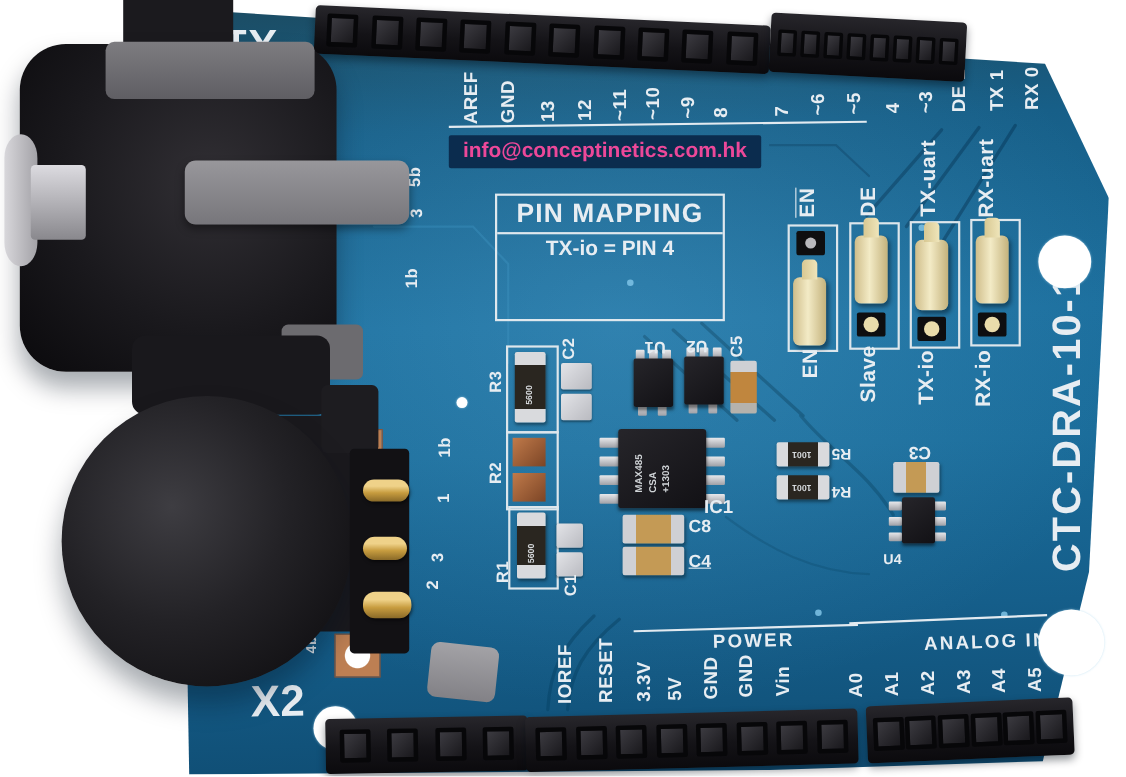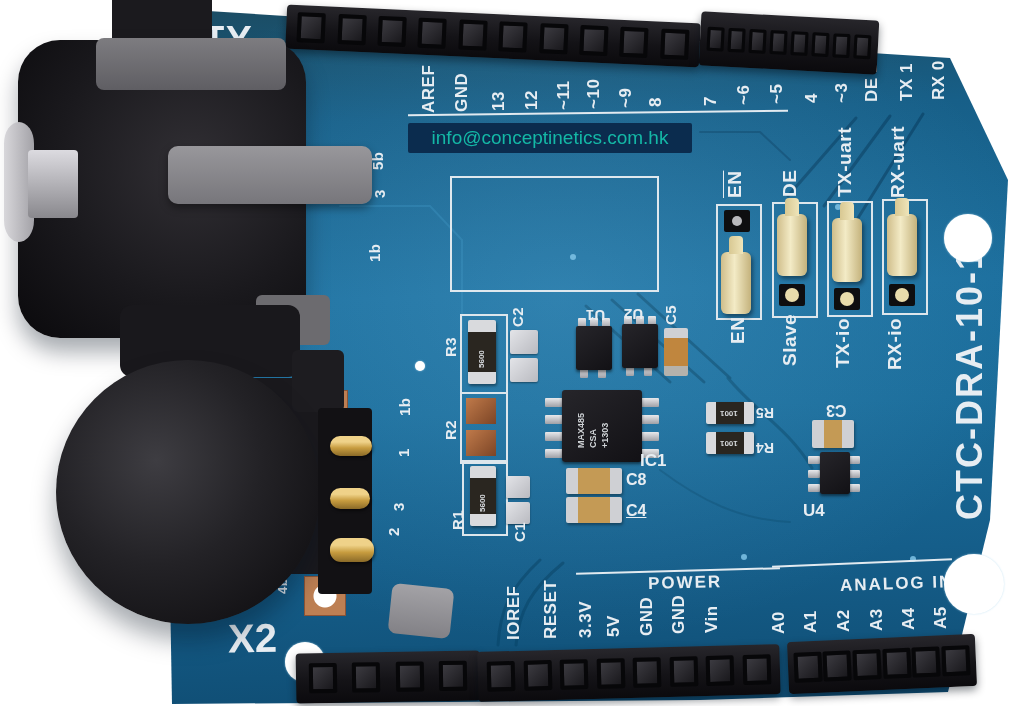--- a/index.html
+++ b/index.html
@@ -82,24 +82,27 @@
       <circle cx="664" cy="141" r="3" fill="#6fb4d8"></circle>
       <circle cx="573" cy="257" r="3" fill="#6fb4d8"></circle>
       <circle cx="744" cy="557" r="3" fill="#6fb4d8"></circle>
       <circle cx="913" cy="559" r="3" fill="#6fb4d8"></circle>
     </svg>
     <div id="pcb-highlight"></div>
   </div>
 
   <div style="position:absolute;left:408px;top:123px;width:284px;height:30px;background:#0b2c4e;border-radius:2px;
               display:flex;align-items:center;justify-content:center;">
-    <span style="color:#14b8a6;font-size:19px;font-weight:normal;">info@conceptinetics.com.hk</span>
+    <span style="color:#ec4899;font-size:19px;font-weight:bold;">info@conceptinetics.com.hk</span>
   </div>
 
   <div style="position:absolute;left:450px;top:176px;width:205px;height:112px;border:2px solid #dfe8ee;">
+    <div style="color:#e7edf2;font-size:24px;font-weight:bold;letter-spacing:1px;text-align:center;
+                padding:3px 0 2px;border-bottom:2px solid #dfe8ee;">PIN MAPPING</div>
+    <div style="color:#e7edf2;font-size:19px;font-weight:bold;text-align:center;margin-top:3px;">TX-io = PIN 4</div>
   </div>
 
   <div class="sline" style="left:408px;top:112px;width:380px;transform:rotate(-0.7deg);"></div>
   <div class="sline" style="left:576px;top:570px;width:204px;transform:rotate(-1.6deg);"></div>
   <div class="sline" style="left:772px;top:562px;width:180px;transform:rotate(-2.4deg);"></div>
 
   <div class="vlabel" style="left:420px;top:113px;">AREF</div>
   <div class="vlabel" style="left:453px;top:112px;">GND</div>
   <div class="vlabel" style="left:490px;top:111px;">13</div>
   <div class="vlabel" style="left:523px;top:110px;">12</div>
@@ -237,21 +240,21 @@
 
   <div class="cap-h" style="left:812px;top:420px;width:42px;height:28px;"></div>
   <div class="flabel" style="left:826px;top:402px;font-size:16px;">C3</div>
   <div class="leg" style="left:808px;top:456px;width:12px;height:8px;"></div>
   <div class="leg" style="left:808px;top:470px;width:12px;height:8px;"></div>
   <div class="leg" style="left:808px;top:484px;width:12px;height:8px;"></div>
   <div class="leg" style="left:848px;top:456px;width:12px;height:8px;"></div>
   <div class="leg" style="left:848px;top:470px;width:12px;height:8px;"></div>
   <div class="leg" style="left:848px;top:484px;width:12px;height:8px;"></div>
   <div class="sot" style="left:820px;top:452px;width:30px;height:42px;"></div>
-  <div class="hlabel" style="left:803px;top:502px;font-size:17px;">U4</div>
+  <div class="hlabel" style="left:803px;top:502px;font-size:13px;">U4</div>
 
   <div class="vlabel" style="left:370px;top:170px;font-size:15px;">5b</div>
   <div class="vlabel" style="left:372px;top:198px;font-size:15px;">3</div>
   <div class="vlabel" style="left:367px;top:262px;font-size:15px;">1b</div>
   <div class="vlabel" style="left:298px;top:418px;font-size:13px;">2b</div>
   <div class="vlabel" style="left:397px;top:416px;font-size:15px;">1b</div>
   <div class="vlabel" style="left:396px;top:457px;font-size:15px;">1</div>
   <div class="vlabel" style="left:391px;top:511px;font-size:15px;">3</div>
   <div class="vlabel" style="left:386px;top:536px;font-size:15px;">2</div>
   <div class="vlabel" style="left:276px;top:594px;font-size:13px;">4b</div>

